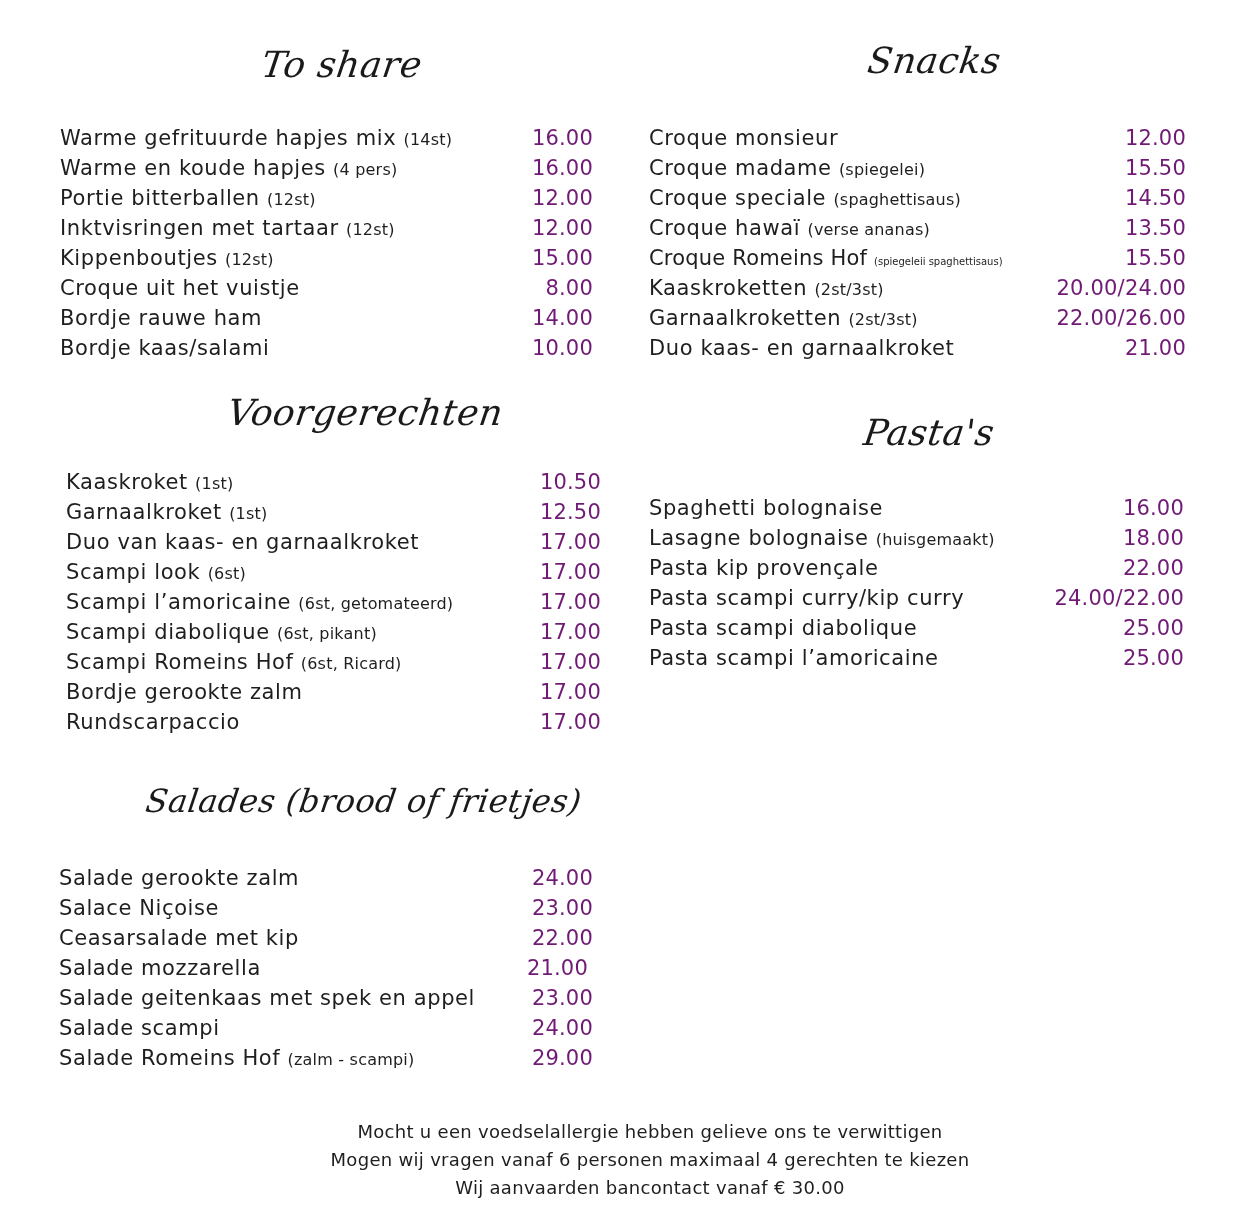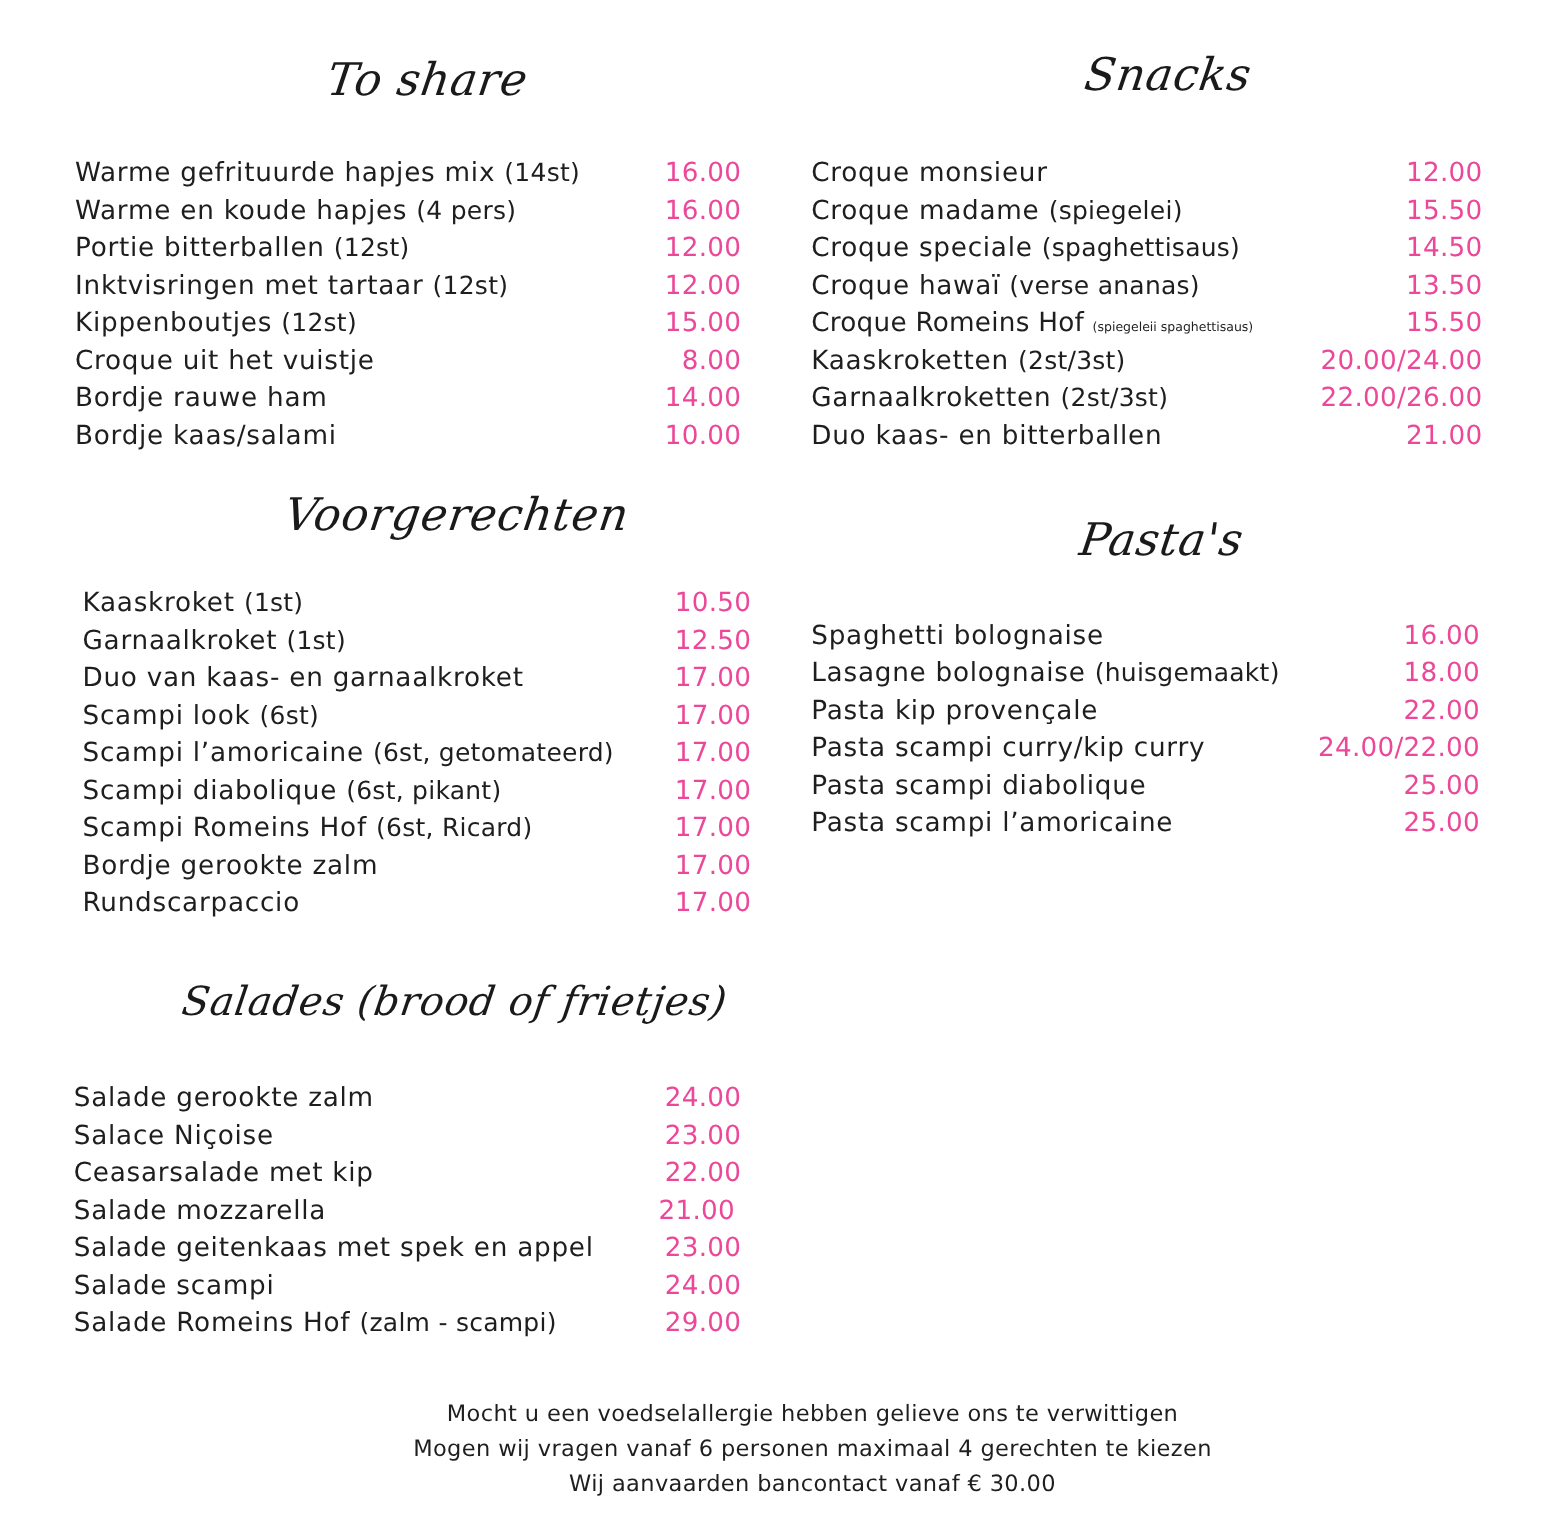--- a/index.html
+++ b/index.html
@@ -36,30 +36,30 @@
     }
     .name {
       position: absolute;
       left: 0;
       top: 0;
       font-size: 21px;
       letter-spacing: 0.6px;
       color: #1e1e1e;
     }
     .note {
-      font-size: 20px;
+      font-size: 16px;
       letter-spacing: 0.2px;
     }
     .price {
       position: absolute;
       right: 0;
       top: 0;
       font-size: 21px;
       letter-spacing: 0.2px;
-      color: #ec4899;
+      color: #701a75;
     }
     .footer {
       position: absolute;
       left: 0;
       width: 1300px;
       top: 1118px;
       text-align: center;
       font-size: 18px;
       line-height: 28px;
       letter-spacing: 0.3px;
@@ -134,21 +134,21 @@
     </div>
   <div class="row">
       <span class="name"><span>Kaaskroketten</span> <span class="note">(2st/3st)</span></span>
       <span class="price">20.00/24.00</span>
     </div>
   <div class="row">
       <span class="name"><span>Garnaalkroketten</span> <span class="note">(2st/3st)</span></span>
       <span class="price">22.00/26.00</span>
     </div>
   <div class="row">
-      <span class="name"><span>Duo kaas- en bitterballen</span> <span class="note"></span></span>
+      <span class="name"><span>Duo kaas- en garnaalkroket</span> <span class="note"></span></span>
       <span class="price">21.00</span>
     </div>
 </div>
 
 <div class="section" style="left:66px; top:467px; width:535px;">
   <div class="row">
       <span class="name"><span>Kaaskroket</span> <span class="note">(1st)</span></span>
       <span class="price">10.50</span>
     </div>
   <div class="row">

